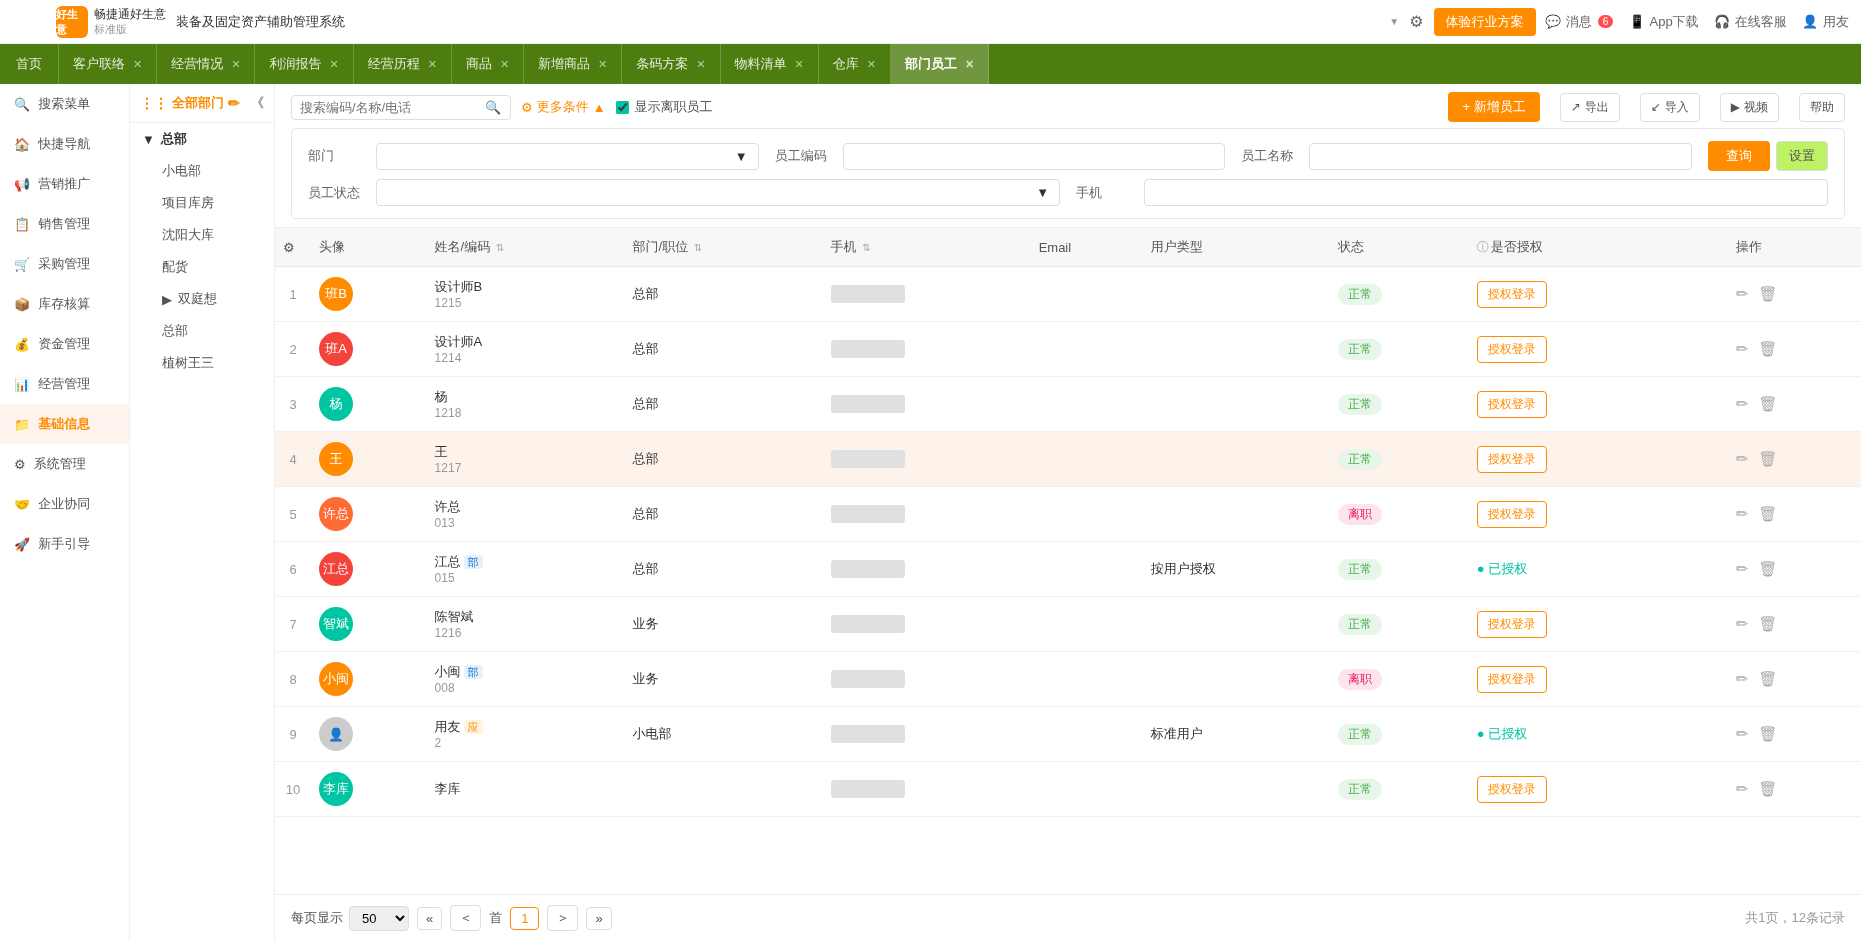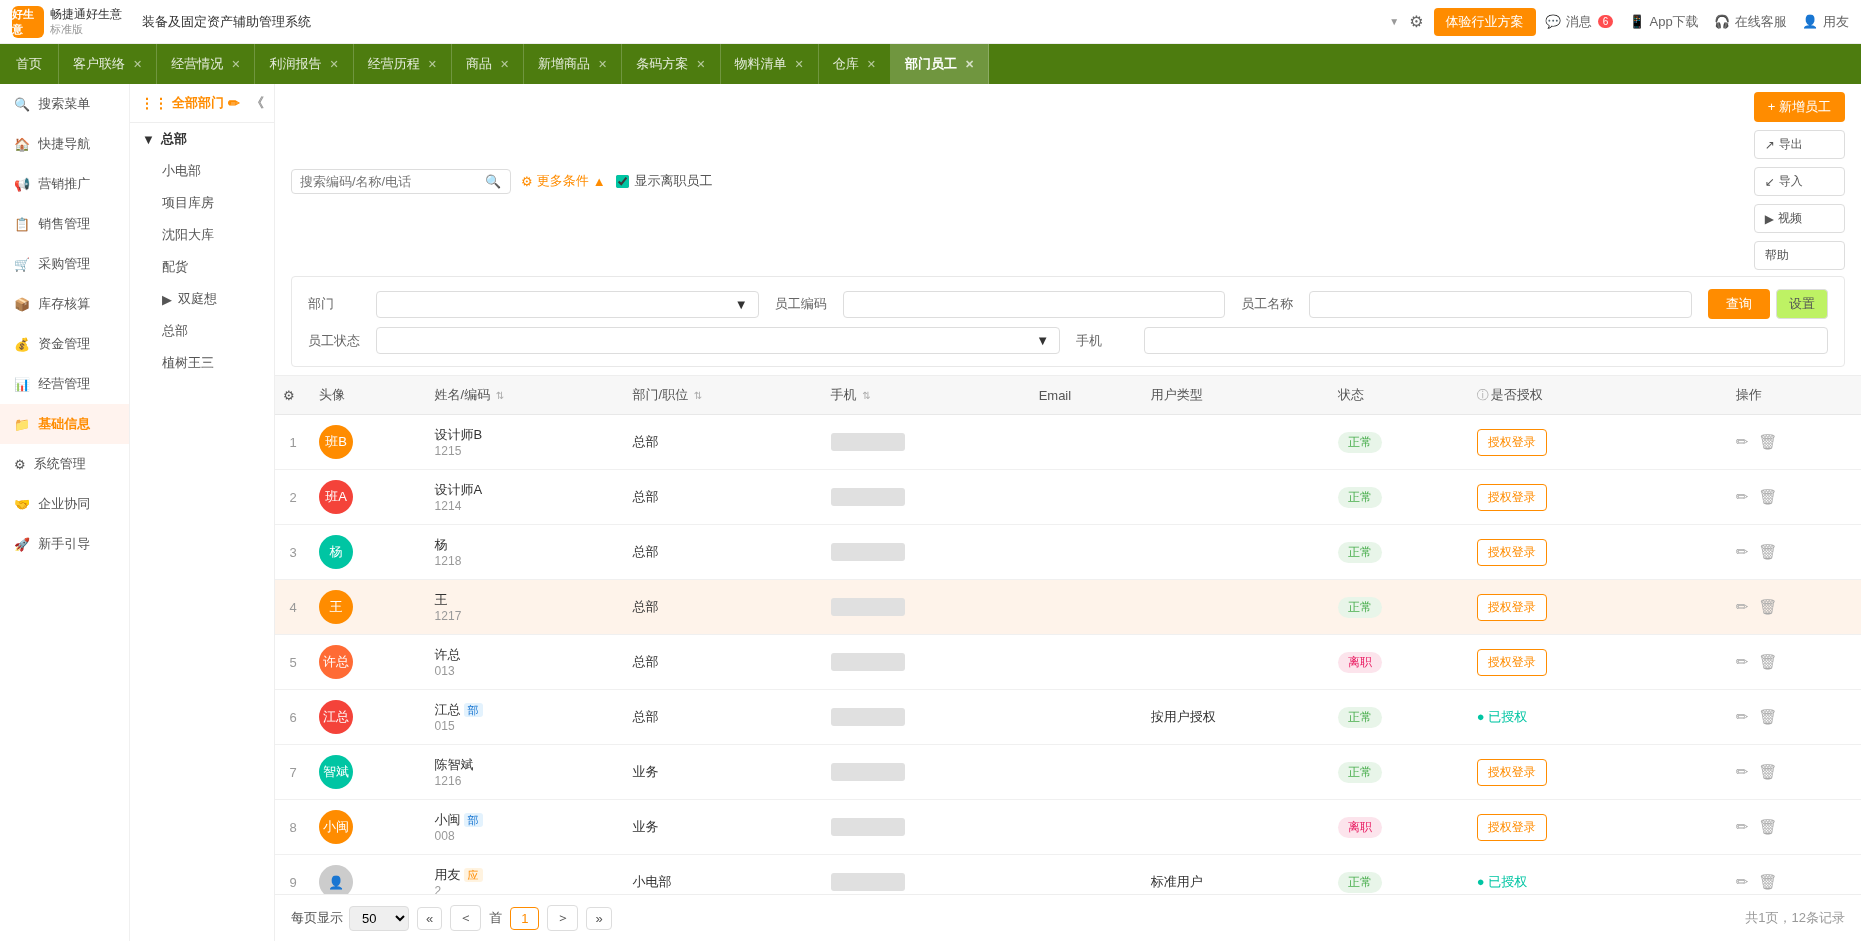--- a/index.html
+++ b/index.html
@@ -1,21 +1,21 @@
 <!DOCTYPE html>
 <html><head>
   <meta charset="utf-8">
   <style>
     * { box-sizing: border-box; margin: 0; padding: 0; }
     body { font-family: 'Microsoft YaHei', Arial, sans-serif; font-size: 13px; background: #f5f5f5; color: #333; }
 
     
     .top-bar { display: flex; align-items: center; height: 44px; background: #fff; border-bottom: 1px solid #eee; padding: 0 12px; gap: 10px; }
     .logo-area { display: flex; align-items: center; gap: 6px; min-width: 120px; }
-    .logo-icon { width: 32px; height: 32px; background: #ff8c00; border-radius: 6px; display: flex; align-items: center; justify-content: center; color: #fff; font-size: 11px; font-weight: bold; }
+    .logo-icon { width: 32px; height: 32px; background: #ff8c00; border-radius: 6px; display: flex; align-items: center; justify-content: center; color: #fff; font-size: 11px; font-weight: bold; margin-left: 44px; }
     .logo-text { font-size: 12px; color: #333; line-height: 1.3; }
     .top-bar-title { font-size: 13px; color: #333; flex: 1; }
     .top-bar-right { display: flex; align-items: center; gap: 16px; color: #666; font-size: 13px; }
     .top-bar-btn { display: flex; align-items: center; gap: 4px; cursor: pointer; }
     .badge { background: #ff4d4f; color: #fff; border-radius: 10px; font-size: 10px; padding: 1px 5px; margin-left: 2px; }
     .trial-btn { background: #ff8c00; color: #fff; border: none; border-radius: 4px; padding: 5px 12px; cursor: pointer; font-size: 13px; }
     .dropdown-arrow { font-size: 10px; color: #999; }
     .gear-icon { font-size: 16px; color: #666; cursor: pointer; }
 
     
@@ -41,21 +41,21 @@
     .content-area { flex: 1; display: flex; flex-direction: column; overflow: hidden; }
 
     
     .filter-bar { background: #fff; border-bottom: 1px solid #eee; padding: 8px 16px; }
     .filter-row1 { display: flex; align-items: center; gap: 10px; margin-bottom: 6px; }
     .search-input-wrap { display: flex; align-items: center; border: 1px solid #ddd; border-radius: 4px; padding: 4px 8px; gap: 6px; width: 220px; }
     .search-input-wrap input { border: none; outline: none; font-size: 13px; width: 100%; }
     .filter-btn { display: flex; align-items: center; gap: 4px; color: #ff8c00; cursor: pointer; font-size: 13px; }
     .checkbox-label { display: flex; align-items: center; gap: 6px; font-size: 13px; color: #555; cursor: pointer; }
     .checkbox-label input[type=checkbox] { accent-color: #00c5a3; }
-    .toolbar-right { margin-left: auto; display: flex; gap: 8px; flex-direction: column; }
+    .toolbar-right { margin-left: auto; display: flex; align-items: center; gap: 20px; }
     .btn-add { background: #ff8c00; color: #fff; border: none; border-radius: 4px; padding: 6px 14px; cursor: pointer; font-size: 13px; display: flex; align-items: center; gap: 4px; }
     .btn-outline { border: 1px solid #ddd; background: #fff; color: #555; border-radius: 4px; padding: 5px 10px; cursor: pointer; font-size: 12px; display: flex; align-items: center; gap: 4px; }
 
     
     .form-filter { background: #fff; border: 1px solid #e8e8e8; border-radius: 4px; padding: 12px 16px; margin: 0; }
     .form-filter-row { display: flex; align-items: center; gap: 16px; margin-bottom: 8px; }
     .form-filter-row:last-child { margin-bottom: 0; }
     .form-field { display: flex; align-items: center; gap: 8px; flex: 1; }
     .form-field label { font-size: 13px; color: #666; white-space: nowrap; min-width: 60px; }
     .form-field .field-input { flex: 1; border: 1px solid #ddd; border-radius: 4px; padding: 5px 10px; font-size: 13px; outline: none; color: #333; }

